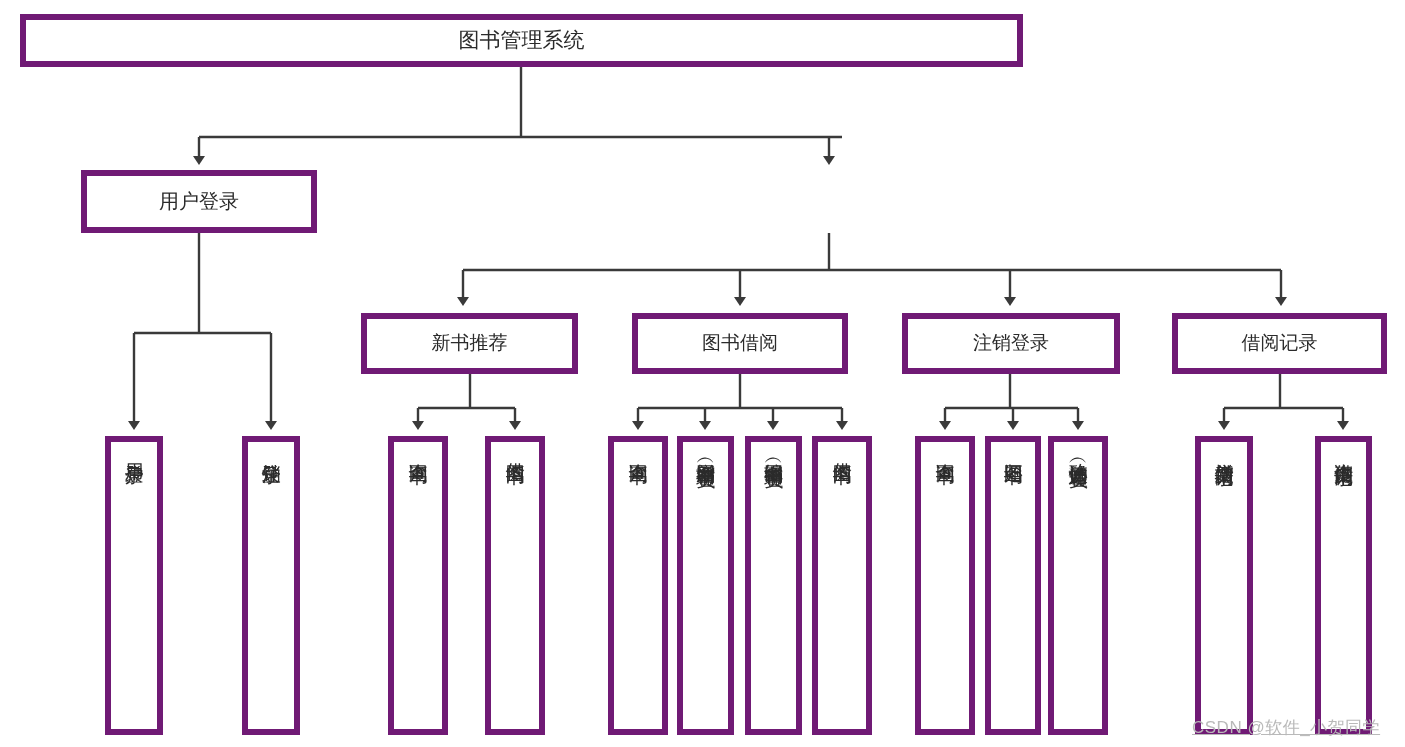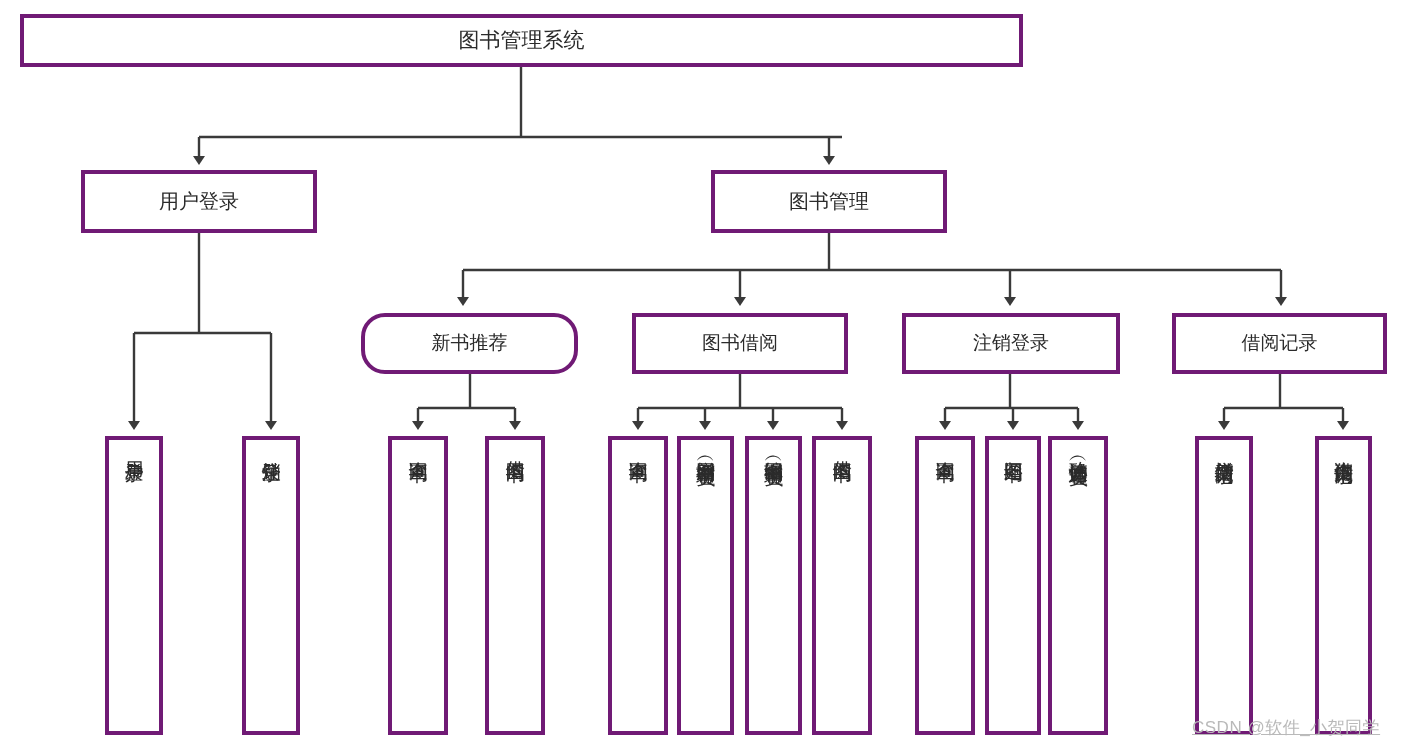--- a/index.html
+++ b/index.html
@@ -17,21 +17,21 @@
   svg#wires{
     position:absolute;
     left:0; top:0;
     width:1405px; height:747px;
     pointer-events:none;
   }
   .node{
     position:absolute;
     box-sizing:border-box;
     background:#ffffff;
-    border:4px solid #701a75;
+    border:6px solid #701a75;
     display:flex;
     align-items:center;
     justify-content:center;
     color:#2b2b2b;
   }
   .node.root{
     font-size:21px;
   }
   .node.lvl1{
     font-size:20px;
@@ -121,25 +121,22 @@
     </g>
   </svg>
 
   <div class="node root" style="left:20px;top:14px;width:1003px;height:53px;">
     <span class="lbl">图书管理系统</span>
   </div>
 
   <div class="node lvl1" style="left:81px;top:170px;width:236px;height:63px;">
     <span class="lbl">用户登录</span>
   </div>
-  <div class="node lvl1" style="left:711px;top:170px;width:236px;height:63px;">
-    <span class="lbl">图书管理</span>
-  </div>
 
-  <div class="node lvl2" style="left:361px;top:313px;width:217px;height:61px;border-radius:24px;">
+  <div class="node lvl2" style="left:361px;top:313px;width:217px;height:61px;">
     <span class="lbl">新书推荐</span>
   </div>
   <div class="node lvl2" style="left:632px;top:313px;width:216px;height:61px;">
     <span class="lbl">图书借阅</span>
   </div>
   <div class="node lvl2" style="left:902px;top:313px;width:218px;height:61px;">
     <span class="lbl">注销登录</span>
   </div>
   <div class="node lvl2" style="left:1172px;top:313px;width:215px;height:61px;">
     <span class="lbl">借阅记录</span>

